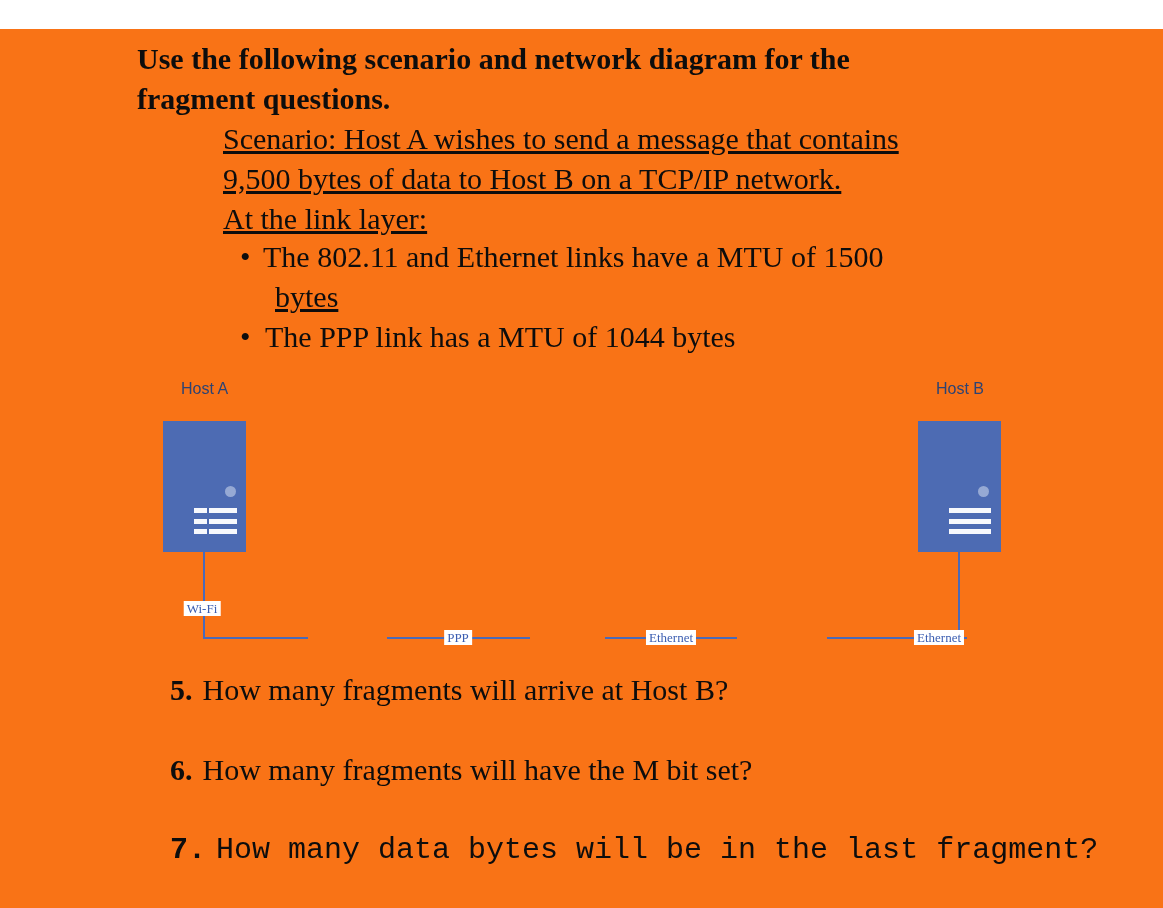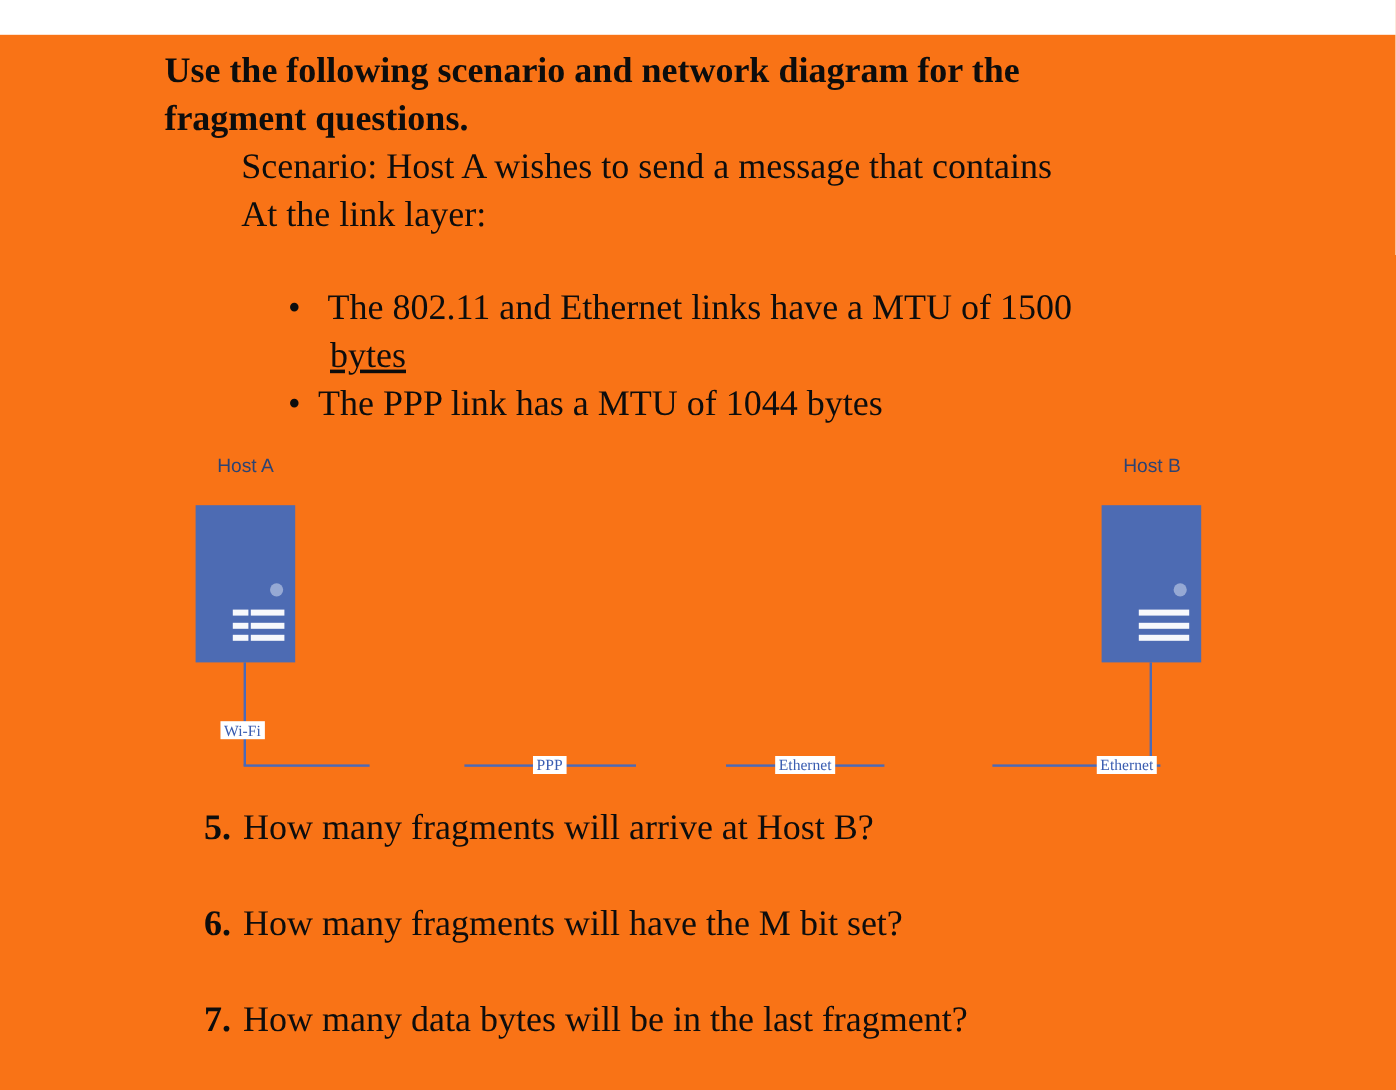--- a/index.html
+++ b/index.html
@@ -13,21 +13,21 @@
     margin-top:29px;
   }
   
   .serif-line{
     position:absolute;
     font-size:30px;
     line-height:40px;
     white-space:nowrap;
   }
   #heading{position:absolute;left:137px;top:10px;font-weight:bold;font-size:30px;line-height:40px;}
-  #scenario{position:absolute;left:201px;top:90px;font-size:30px;line-height:40px;}
+  #scenario{position:absolute;left:223px;top:90px;font-size:30px;line-height:40px;text-decoration:underline;}
   .bullet-marker{position:absolute;font-size:30px;line-height:40px;}
   .qline{position:absolute;left:170px;font-size:30px;line-height:40px;white-space:nowrap;text-align:center;}
   .qnum{font-weight:bold;margin-right:10px;}
   
   .host-label{
     position:absolute;
     font-family:"Liberation Sans", sans-serif;
     font-size:16px;line-height:18px;
     color:#2d4373;
     white-space:nowrap;
@@ -59,25 +59,26 @@
 
 <div class="page">
 
   <div id="heading">
     <div>Use the following scenario and network diagram for the</div>
     <div>fragment questions.</div>
   </div>
 
   <div id="scenario">
     <div>Scenario: Host A wishes to send a message that contains</div>
+    <div>9,500 bytes of data to Host B on a TCP/IP network.</div>
     <div>At the link layer:</div>
   </div>
 
   <span class="bullet-marker" style="left:240px;top:208px;">•</span>
-  <span class="serif-line" style="left:273px;top:208px;text-align:center;">The 802.11 and Ethernet links have a MTU of 1500</span>
+  <span class="serif-line" style="left:263px;top:208px;text-align:center;">The 802.11 and Ethernet links have a MTU of 1500</span>
   <span class="serif-line" style="left:275px;top:248px;text-decoration:underline;">bytes</span>
   <span class="bullet-marker" style="left:240px;top:288px;">•</span>
   <span class="serif-line" style="left:265px;top:288px;text-align:right;">The PPP link has a MTU of 1044 bytes</span>
 
   <div>
 
     <div class="host-label" style="left:181px;top:351px;">Host A</div>
     <div class="host-label" style="left:936px;top:351px;">Host B</div>
 
     <div class="dline" style="left:203px;top:523px;width:2px;height:86px;"></div>
@@ -110,17 +111,17 @@
     </div>
 
   </div>
 
   <div class="qline" style="top:641px;">
     <span class="qnum">5.</span><span>How many fragments will arrive at Host B?</span>
   </div>
   <div class="qline" style="top:721px;">
     <span class="qnum">6.</span><span>How many fragments will have the M bit set?</span>
   </div>
-  <div class="qline" style="top:801px;">
+  <div class="qline" style="top:801px;font-family:Liberation Mono, monospace;">
     <span class="qnum">7.</span><span>How many data bytes will be in the last fragment?</span>
   </div>
 
 </div>
 
 </body></html>

